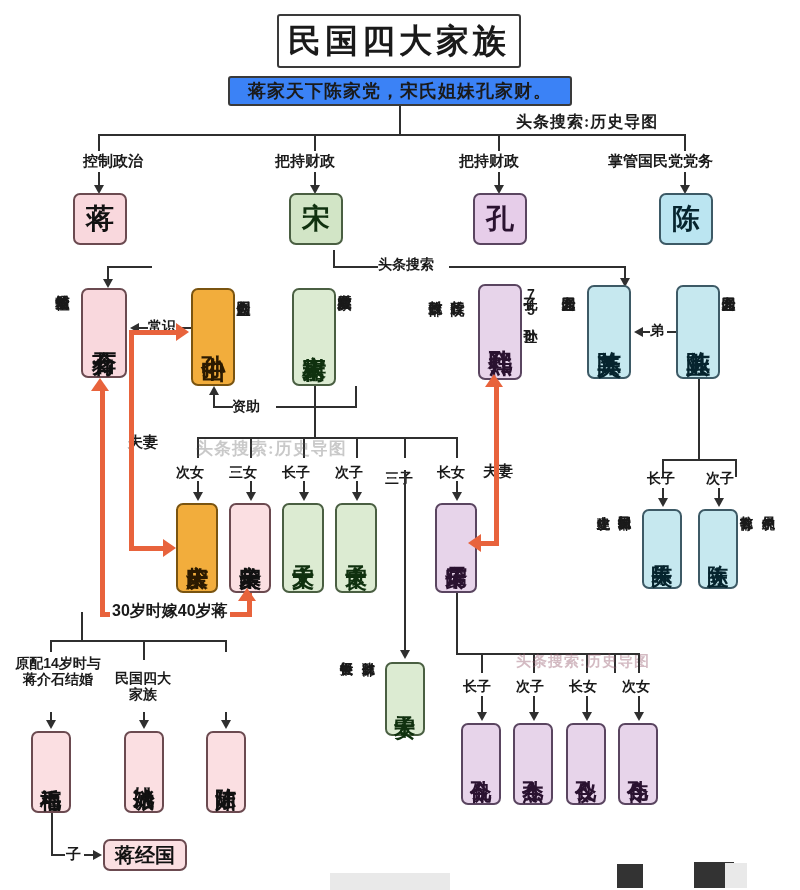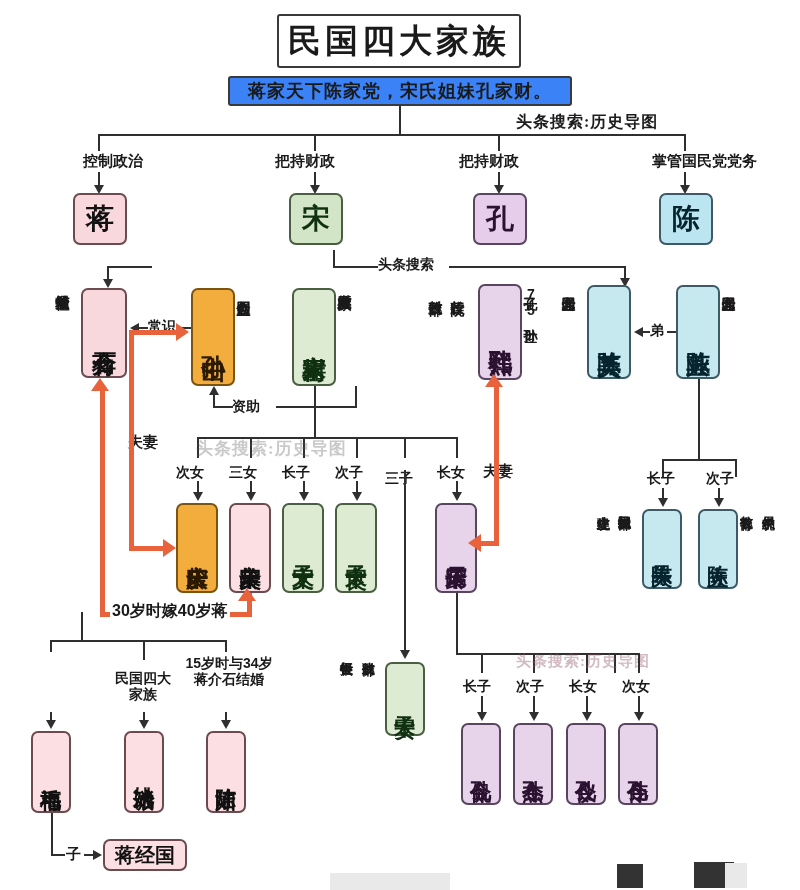--- a/index.html
+++ b/index.html
@@ -96,21 +96,21 @@
   <div class="ln h" style="left:98px;top:134px;width:587px;"></div>
 
   <div class="ln v" style="left:98px;top:134px;height:17px;"></div>
   <div class="ln v" style="left:314px;top:134px;height:17px;"></div>
   <div class="ln v" style="left:498px;top:134px;height:17px;"></div>
   <div class="ln v" style="left:684px;top:134px;height:17px;"></div>
 
   <div class="lbl" style="left:58px;top:152px;font-size:15px;margin-left:25px;">控制政治</div>
   <div class="lbl" style="left:275px;top:152px;font-size:15px;">把持财政</div>
   <div class="lbl" style="left:459px;top:152px;font-size:15px;">把持财政</div>
-  <div class="lbl" style="left:652px;top:152px;font-size:15px;">掌管国民党党务</div>
+  <div class="lbl" style="left:608px;top:152px;font-size:15px;">掌管国民党党务</div>
 
   <div class="ln v" style="left:98px;top:172px;height:15px;"></div>
   <div class="arw down" style="left:94px;top:185px;"></div>
   <div class="ln v" style="left:314px;top:172px;height:15px;"></div>
   <div class="arw down" style="left:310px;top:185px;"></div>
   <div class="ln v" style="left:498px;top:172px;height:15px;"></div>
   <div class="arw down" style="left:494px;top:185px;"></div>
   <div class="ln v" style="left:684px;top:172px;height:15px;"></div>
   <div class="arw down" style="left:680px;top:185px;"></div>
 
@@ -287,22 +287,22 @@
   <div class="abs node v c-purple2" style="left:513px;top:723px;width:40px;height:82px;font-size:21px;">孔令杰</div>
   <div class="abs node v c-purple2" style="left:566px;top:723px;width:40px;height:82px;font-size:21px;">孔令仪</div>
   <div class="abs node v c-purple2" style="left:618px;top:723px;width:40px;height:82px;font-size:21px;">孔令伟</div>
 
   <div class="ln v" style="left:81px;top:612px;height:30px;"></div>
   <div class="ln h" style="left:50px;top:640px;width:175px;"></div>
   <div class="ln v" style="left:50px;top:640px;height:12px;"></div>
   <div class="ln v" style="left:143px;top:640px;height:20px;"></div>
   <div class="ln v" style="left:225px;top:640px;height:12px;"></div>
 
+  <div class="lbl wrap" style="left:10px;top:655px;width:96px;font-size:14px;">原配14岁时与蒋介石结婚</div>
   <div class="lbl wrap" style="left:112px;top:670px;width:62px;font-size:14px;">民国四大家族</div>
-  <div class="lbl wrap" style="left:182px;top:655px;width:94px;font-size:14px;">15岁时与34岁蒋介石结婚</div>
 
   <div class="ln v" style="left:50px;top:712px;height:10px;"></div>
   <div class="arw down" style="left:46px;top:720px;"></div>
   <div class="ln v" style="left:143px;top:712px;height:10px;"></div>
   <div class="arw down" style="left:139px;top:720px;"></div>
   <div class="ln v" style="left:225px;top:712px;height:10px;"></div>
   <div class="arw down" style="left:221px;top:720px;"></div>
 
   <div class="abs node v c-pink2" style="left:31px;top:731px;width:40px;height:82px;font-size:21px;">毛福梅</div>
   <div class="abs node v c-pink2" style="left:124px;top:731px;width:40px;height:82px;font-size:21px;">姚冶诚</div>

